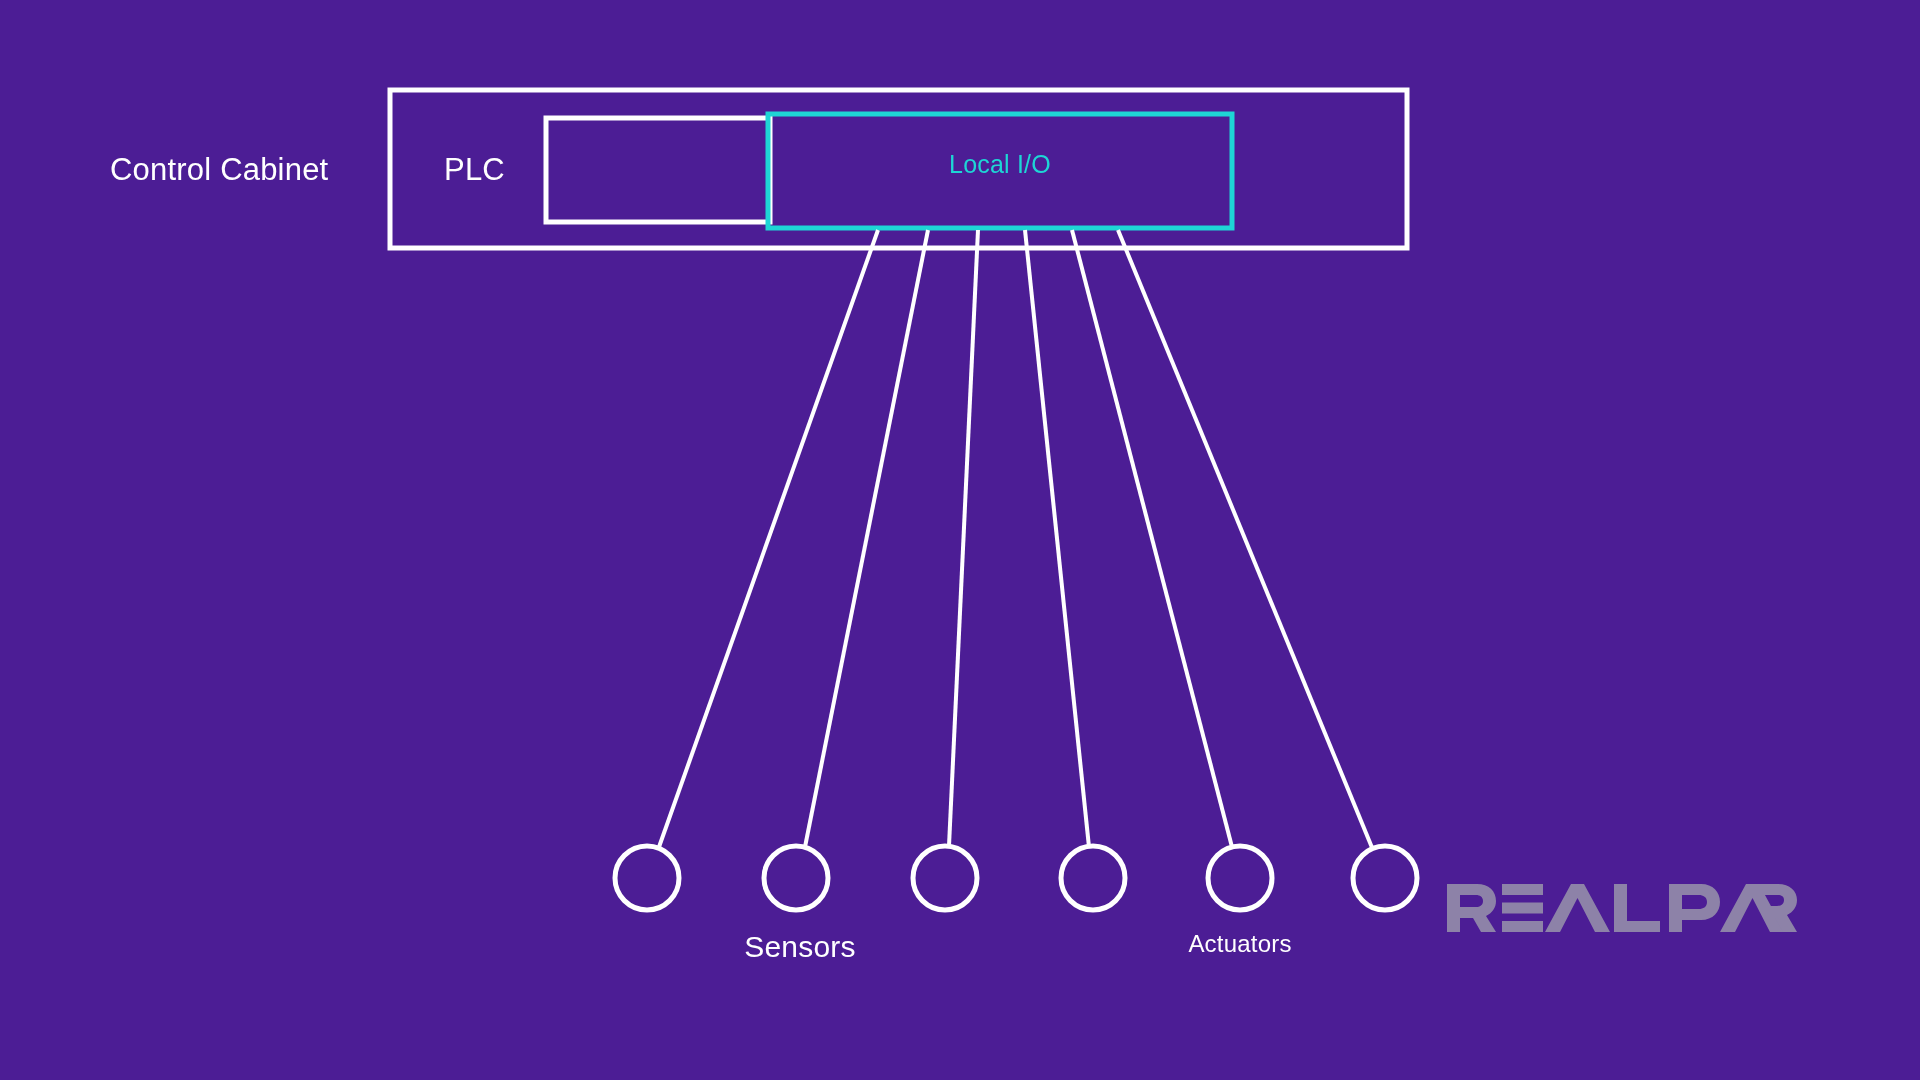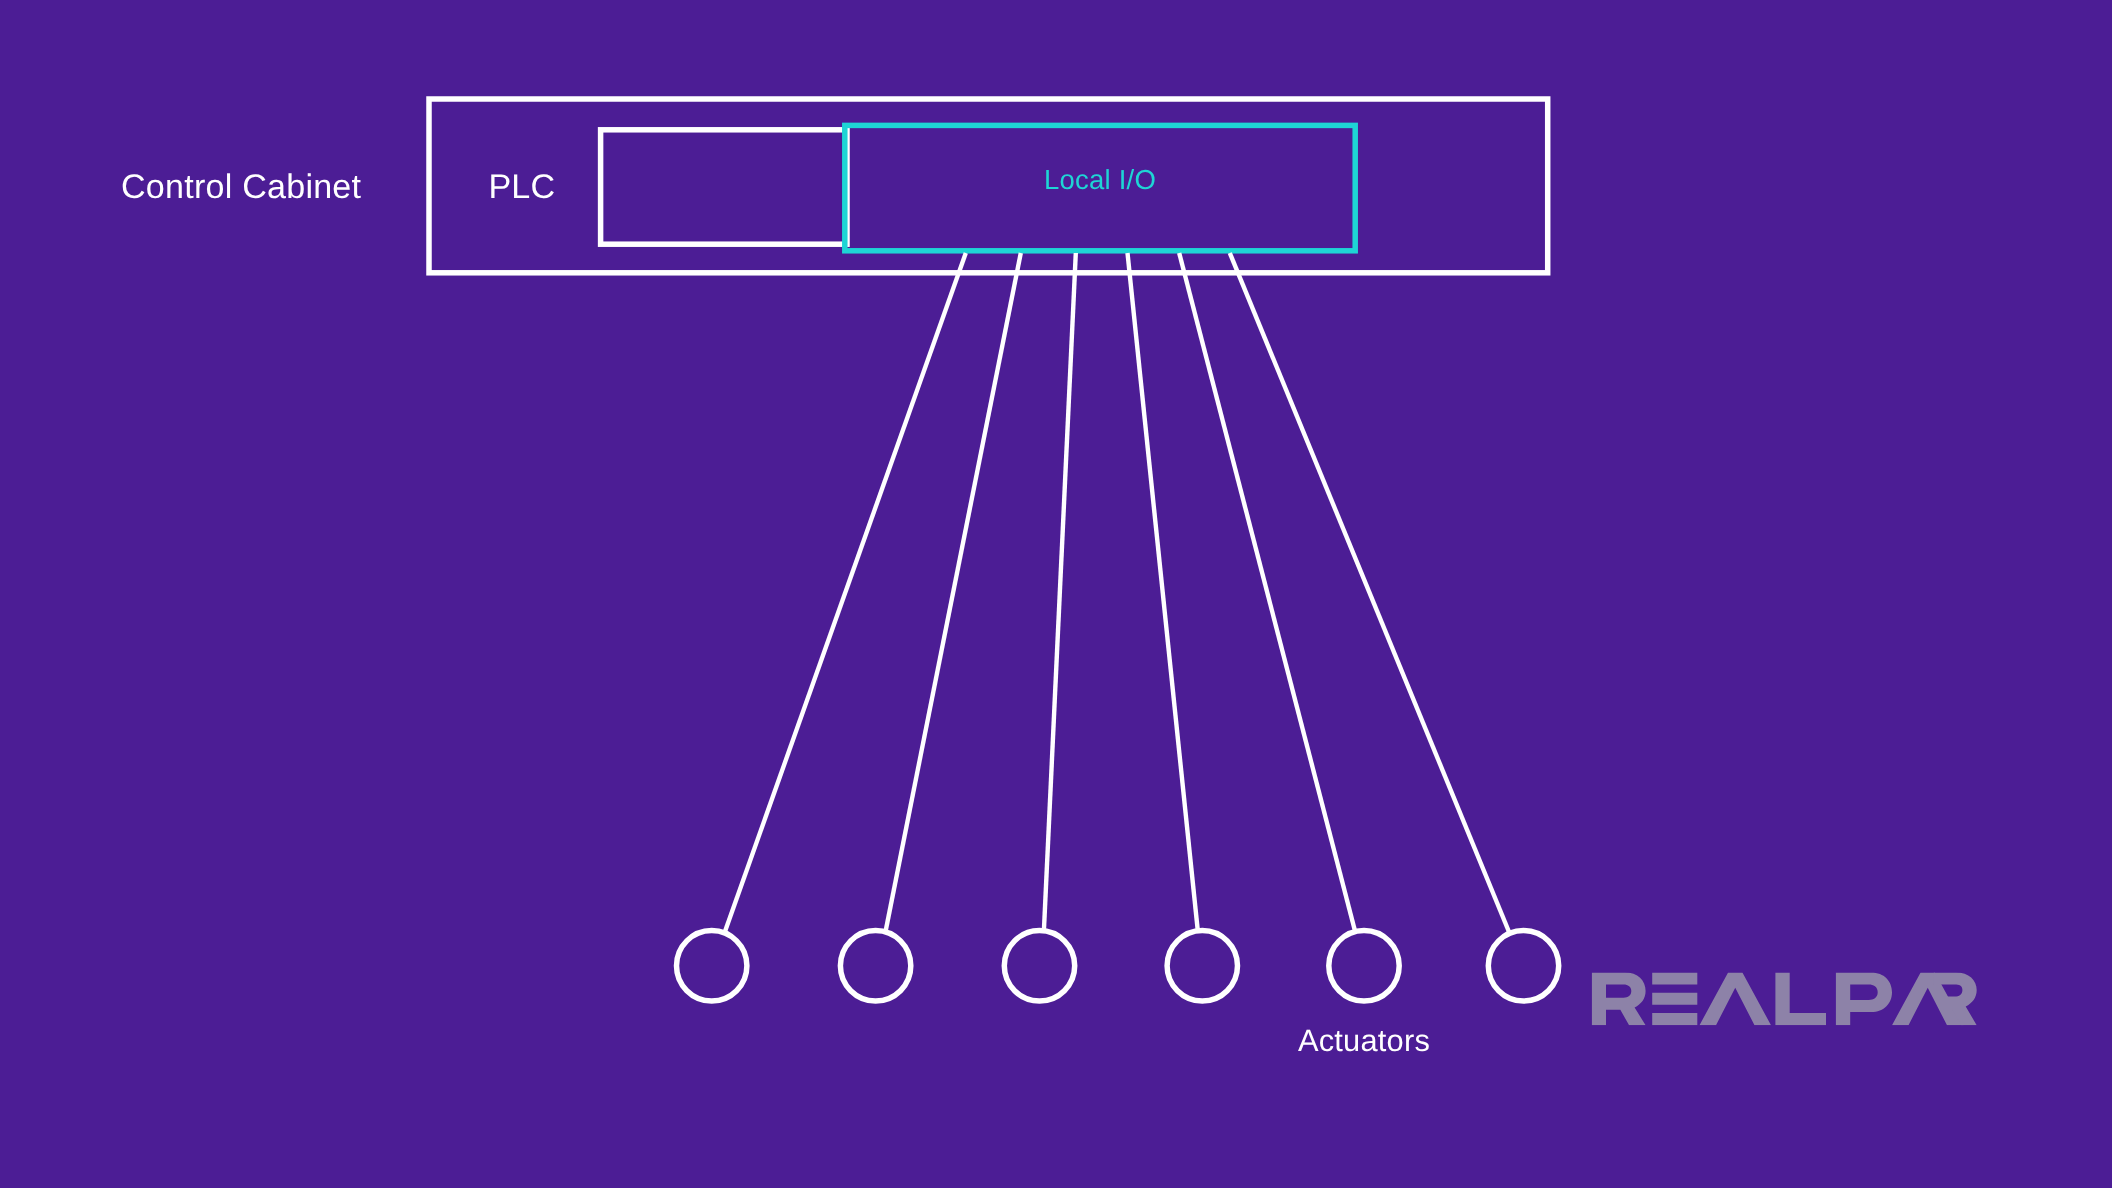--- a/index.html
+++ b/index.html
@@ -59,21 +59,21 @@
     top: 930px;
     width: 320px;
     text-align: center;
     font-size: 30px;
   }
   #actuators-label {
     left: 1080px;
     top: 930px;
     width: 320px;
     text-align: center;
-    font-size: 28px;
+    font-size: 24px;
   }
   #realpars-logo {
     position: absolute;
     left: 1447px;
     top: 884px;
     width: 352px;
     height: 48px;
   }
 </style>
 </head>
@@ -107,20 +107,21 @@
       <circle cx="1385" cy="878" r="32"></circle>
     </g>
   </svg>
 
   <div class="txt" id="control-cabinet-label">Control Cabinet</div>
 
   <div class="txt" id="plc-label">PLC</div>
 
   <div class="txt" id="local-io-label">Local I/O</div>
 
+  <div class="txt" id="sensors-label">Sensors</div>
 
   <div class="txt" id="actuators-label">Actuators</div>
 
   <svg id="realpars-logo" viewBox="0 0 352 48" xmlns="http://www.w3.org/2000/svg">
     <g fill="#8d82a8">
 
       <path d="M0,0 L30,0 C42,0 49,7 49,17 C49,24 45,29 39,32 L49,48 L34,48 L26,34 L13,34 L13,48 L0,48 Z M13,11 L13,23 L29,23 C33,23 36,21 36,17 C36,13 33,11 29,11 Z"></path>
 
       <path d="M55,0 L96,0 L96,11 L55,11 Z"></path>
       <path d="M55,18.5 L96,18.5 L96,29.5 L55,29.5 Z"></path>

